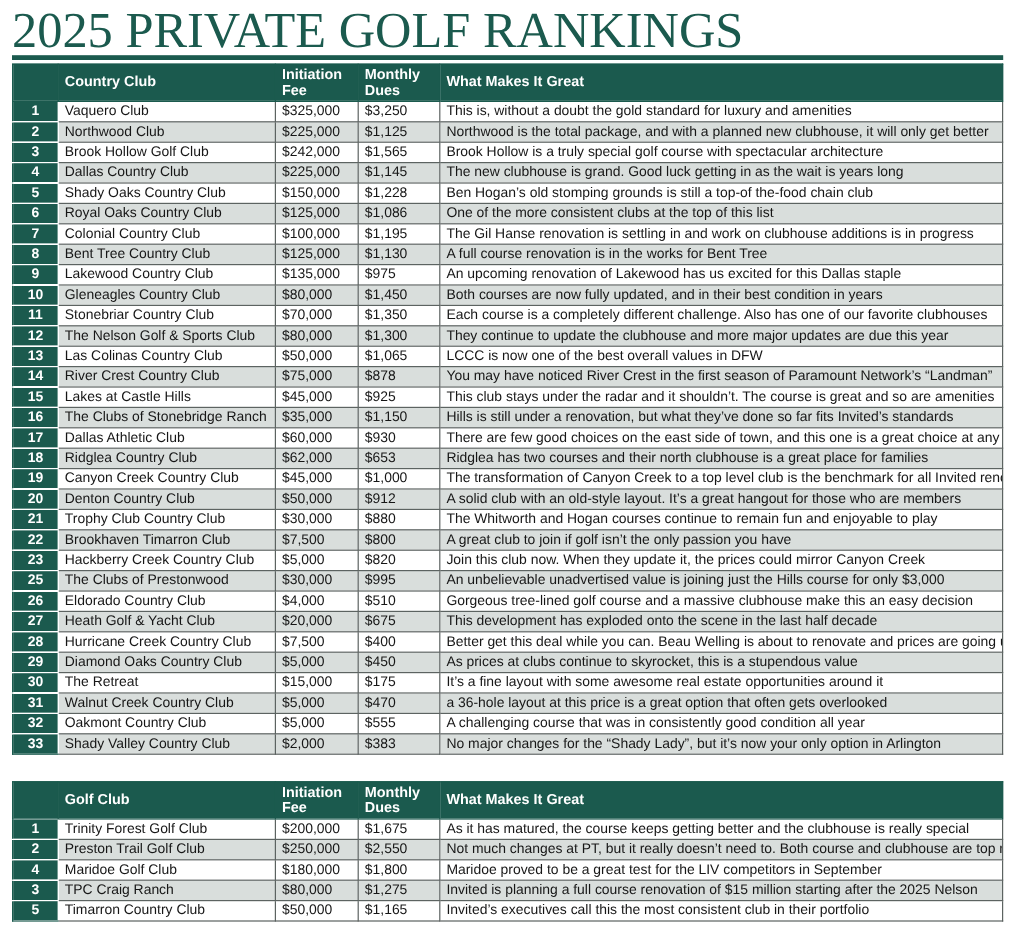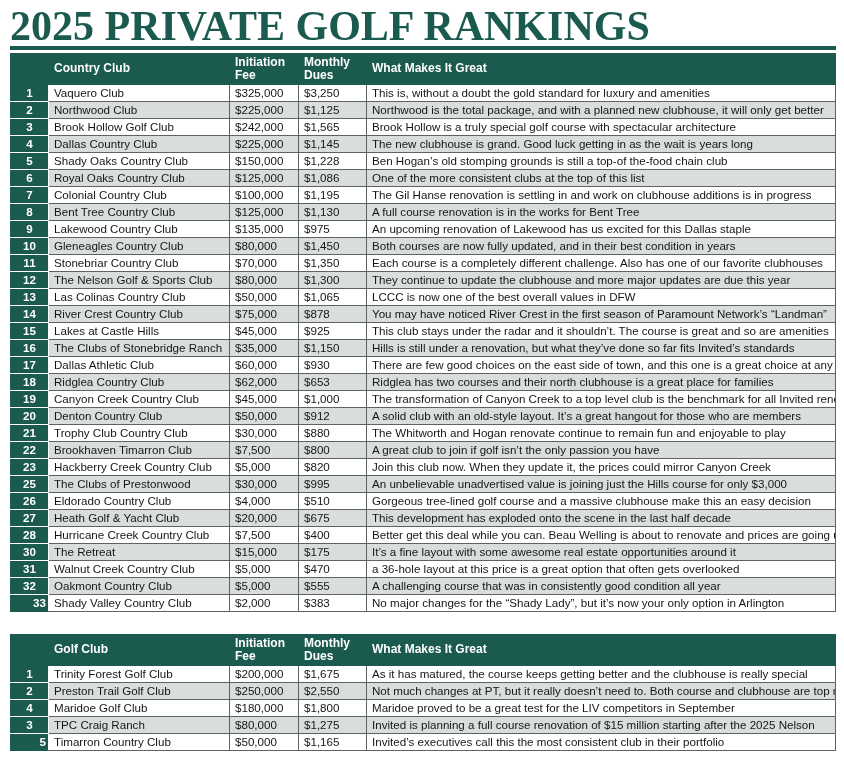--- a/index.html
+++ b/index.html
@@ -11,21 +11,21 @@
     overflow: hidden;
   }
   .page { padding: 3px 8px 0 10px; }
 
   .title-wrap {
     border-bottom: 4px solid var(--teal, #1b5a4e);
     margin-bottom: 3px;
   }
   .title {
     font-family: "Liberation Serif", serif;
-    font-weight: 700;
+    font-weight: 400;
     font-size: 42px;
     line-height: 0.92;
     letter-spacing: 0px;
     color: var(--teal, #1b5a4e);
     margin: 0;
     padding-top: 4px;
     white-space: nowrap;
   }
 
   table.rank-table {
@@ -69,21 +69,21 @@
   tbody td.rank {
     background: var(--teal, #1b5a4e) !important;
     color: #ffffff;
     font-weight: 700;
     text-align: center;
     padding: 1px 2px;
     border: 1px solid #ffffff;
     border-left: 1px solid var(--teal, #1b5a4e);
   }
   tbody tr:first-child td.rank { border-top: 1px solid var(--teal, #1b5a4e); }
-  tbody tr:last-child td.rank { border-bottom: 1px solid var(--teal, #1b5a4e); text-align: right; }
+  tbody tr:last-child td.rank { border-bottom: 1px solid var(--teal, #1b5a4e); }
 
   .table-gap { height: 22px; }
 </style>
 </head>
 <body>
 
 <div class="page">
 
   <div class="title-wrap">
     <h1 class="title">2025 PRIVATE GOLF RANKINGS</h1>
@@ -238,21 +238,21 @@
           <td class="club">Denton Country Club</td>
           <td class="money">$50,000</td>
           <td class="money">$912</td>
           <td class="note">A solid club with an old-style layout. It’s a great hangout for those who are members</td>
         </tr>
         <tr>
           <td class="rank">21</td>
           <td class="club">Trophy Club Country Club</td>
           <td class="money">$30,000</td>
           <td class="money">$880</td>
-          <td class="note">The Whitworth and Hogan renovate continue to remain fun and enjoyable to play</td>
+          <td class="note">The Whitworth and Hogan courses continue to remain fun and enjoyable to play</td>
         </tr>
         <tr>
           <td class="rank">22</td>
           <td class="club">Brookhaven Timarron Club</td>
           <td class="money">$7,500</td>
           <td class="money">$800</td>
           <td class="note">A great club to join if golf isn’t the only passion you have</td>
         </tr>
         <tr>
           <td class="rank">23</td>
@@ -283,20 +283,27 @@
           <td class="note">This development has exploded onto the scene in the last half decade</td>
         </tr>
         <tr>
           <td class="rank">28</td>
           <td class="club">Hurricane Creek Country Club</td>
           <td class="money">$7,500</td>
           <td class="money">$400</td>
           <td class="note">Better get this deal while you can. Beau Welling is about to renovate and prices are going up</td>
         </tr>
         <tr>
+          <td class="rank">29</td>
+          <td class="club">Diamond Oaks Country Club</td>
+          <td class="money">$5,000</td>
+          <td class="money">$450</td>
+          <td class="note">As prices at clubs continue to skyrocket, this is a stupendous value</td>
+        </tr>
+        <tr>
           <td class="rank">30</td>
           <td class="club">The Retreat</td>
           <td class="money">$15,000</td>
           <td class="money">$175</td>
           <td class="note">It’s a fine layout with some awesome real estate opportunities around it</td>
         </tr>
         <tr>
           <td class="rank">31</td>
           <td class="club">Walnut Creek Country Club</td>
           <td class="money">$5,000</td>

